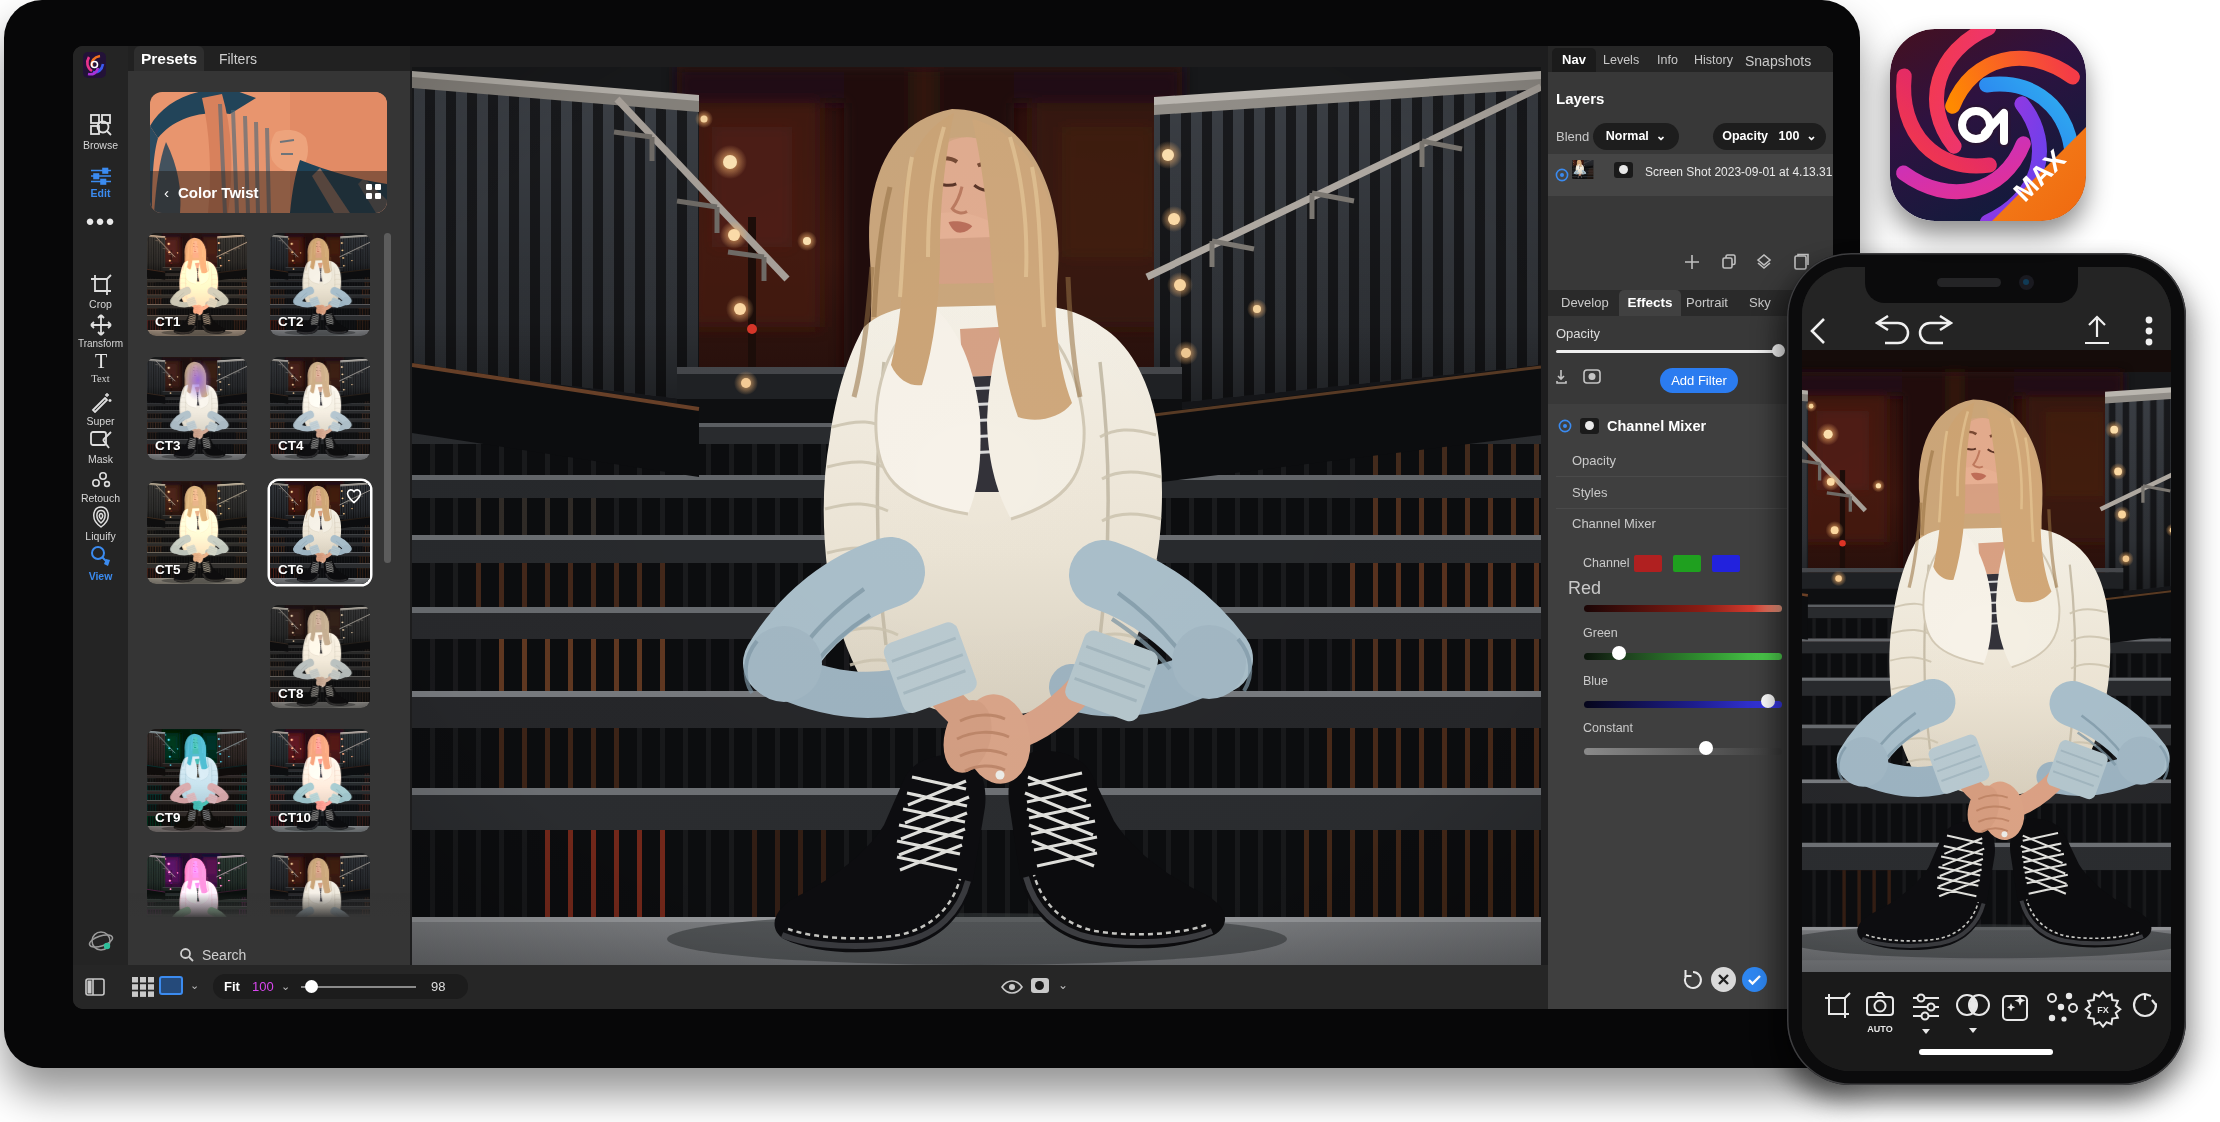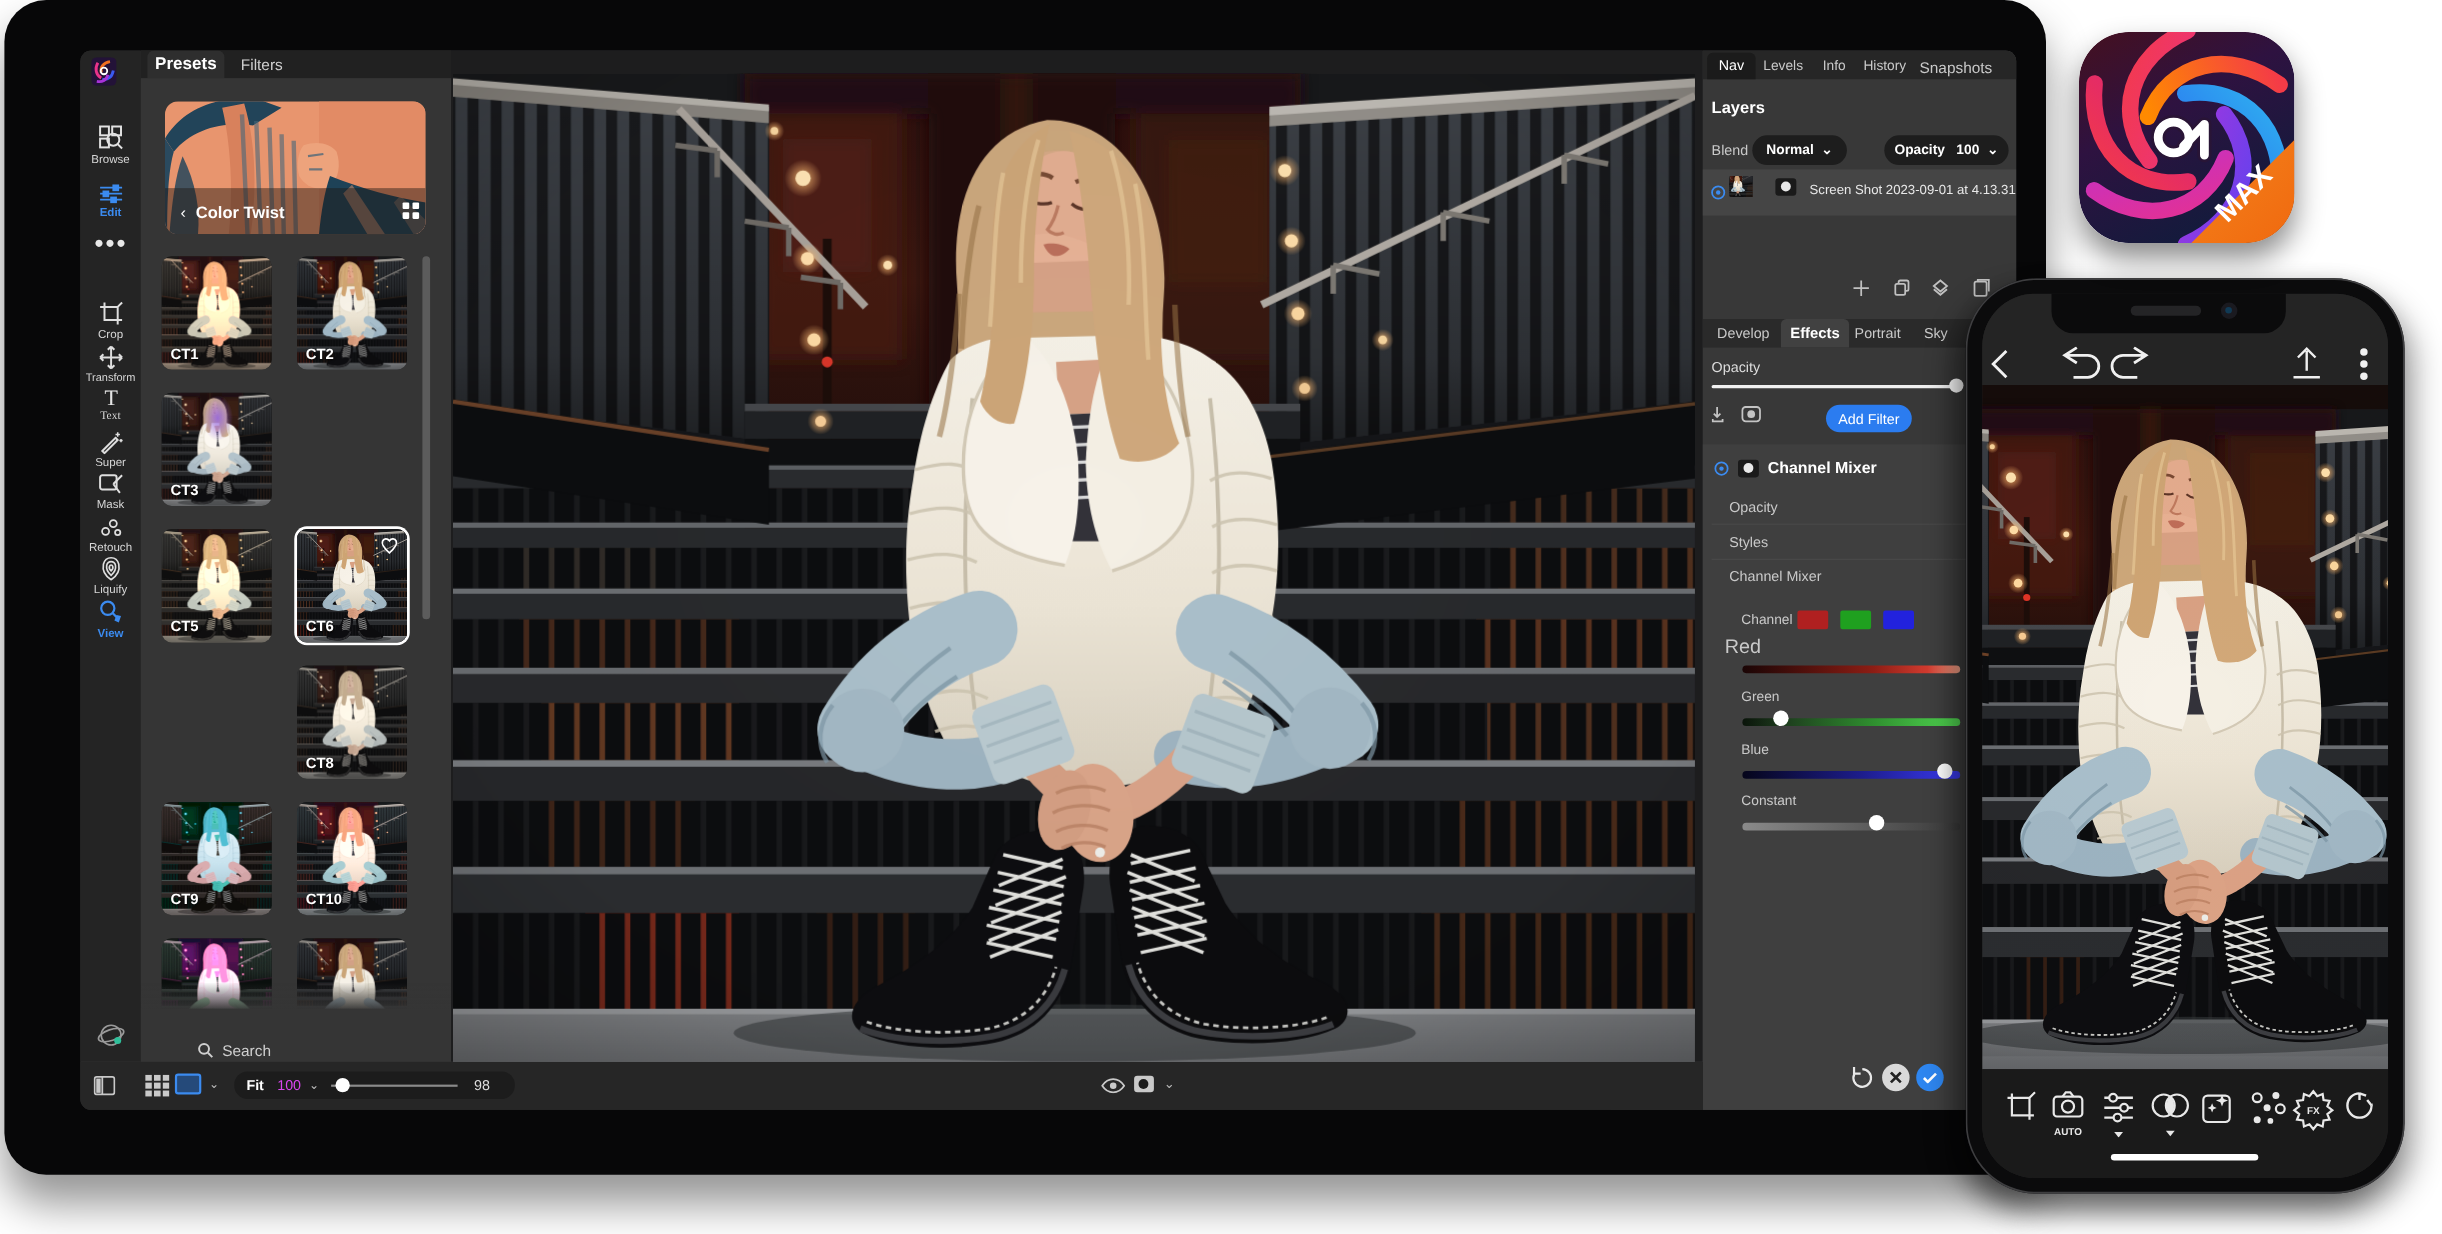--- a/index.html
+++ b/index.html
@@ -374,20 +374,26 @@
           </svg>
           <span class="tilelabel">CT2</span>
         </div>
       <div class="tile" style="left:19px;top:286px">
           <svg class="scv" viewBox="128 0 874 901" style="filter:saturate(.7) brightness(1.03)">
             <use href="#sc"></use>
           </svg>
           <div class="abs" style="left:37px;top:2px;width:28px;height:42px;border-radius:50%;background:radial-gradient(ellipse, rgba(148,100,225,.85), rgba(148,100,225,0) 70%)"></div>
           <span class="tilelabel">CT3</span>
         </div>
+      <div class="tile" style="left:142px;top:286px">
+          <svg class="scv" viewBox="128 0 874 901" style="filter:saturate(.75) brightness(1.05)">
+            <use href="#sc"></use>
+          </svg>
+          <span class="tilelabel">CT4</span>
+        </div>
       <div class="tile" style="left:19px;top:410px">
           <svg class="scv" viewBox="128 0 874 901" style="filter:sepia(.35) saturate(1.15) brightness(1.03)">
             <use href="#sc"></use>
           </svg>
           <span class="tilelabel">CT5</span>
         </div>
       <div class="tile" style="left:142px;top:410px;box-shadow:0 0 0 2.5px #fff">
           <svg class="scv" viewBox="128 0 874 901">
             <use href="#sc"></use>
           </svg>
@@ -435,21 +441,21 @@
       <div class="abs" style="left:256px;top:162px;width:7px;height:330px;background:#6e6e6e;border-radius:4px;opacity:.7"></div>
     </div>
     <div id="canvaswrap" class="abs">
       <svg width="1129" height="901" style="position:absolute;left:2px;top:21px;filter:saturate(.93)">
           <use href="#sc"></use>
         </svg>
     </div>
     <div id="rpanel" class="abs">
       
       <div class="abs" style="left:0;top:0;width:285px;height:26px;background:#262626"></div>
-      <div class="abs" style="left:4px;top:2px;width:44px;height:24px;background:#1b1b1b;border-radius:5px 5px 0 0;color:#fff;font-weight:normal;font-size:13px;text-align:center;line-height:24px">Nav</div>
+      <div class="abs" style="left:4px;top:2px;width:44px;height:24px;background:#1b1b1b;border-radius:5px 5px 0 0;color:#fff;font-weight:bold;font-size:13px;text-align:center;line-height:24px">Nav</div>
       <div class="rp" style="left:55px;top:7px;font-size:12.5px">Levels</div>
       <div class="rp" style="left:109px;top:7px;font-size:12.5px">Info</div>
       <div class="rp" style="left:146px;top:7px;font-size:12.5px">History</div>
       <div class="rp" style="left:197px;top:7px;font-size:14px">Snapshots</div>
       <div class="rp" style="left:8px;top:44px;color:#fff;font-weight:bold;font-size:15px">Layers</div>
       <div class="rp" style="left:8px;top:83px">Blend</div>
       <div class="pill" style="left:45px;top:77px;width:86px;height:27px;line-height:27px">Normal &nbsp;⌄</div>
       <div class="pill" style="left:165px;top:77px;width:113px;height:27px;line-height:27px">Opacity &nbsp;&nbsp;100&nbsp; ⌄</div>
       <div class="abs" style="left:0;top:108px;width:285px;height:42px;background:#454545"></div>
       <svg width="14" height="14" viewBox="0 0 14 14" style="position:absolute;left:7px;top:122px" fill="none" stroke="#3b8bf0" stroke-width="1.6">

